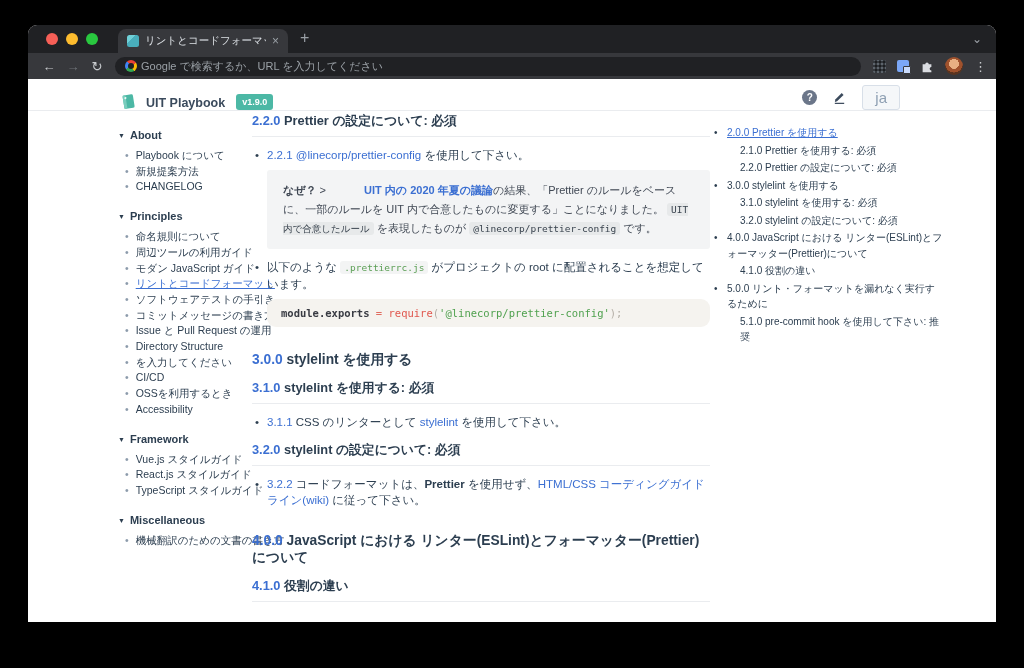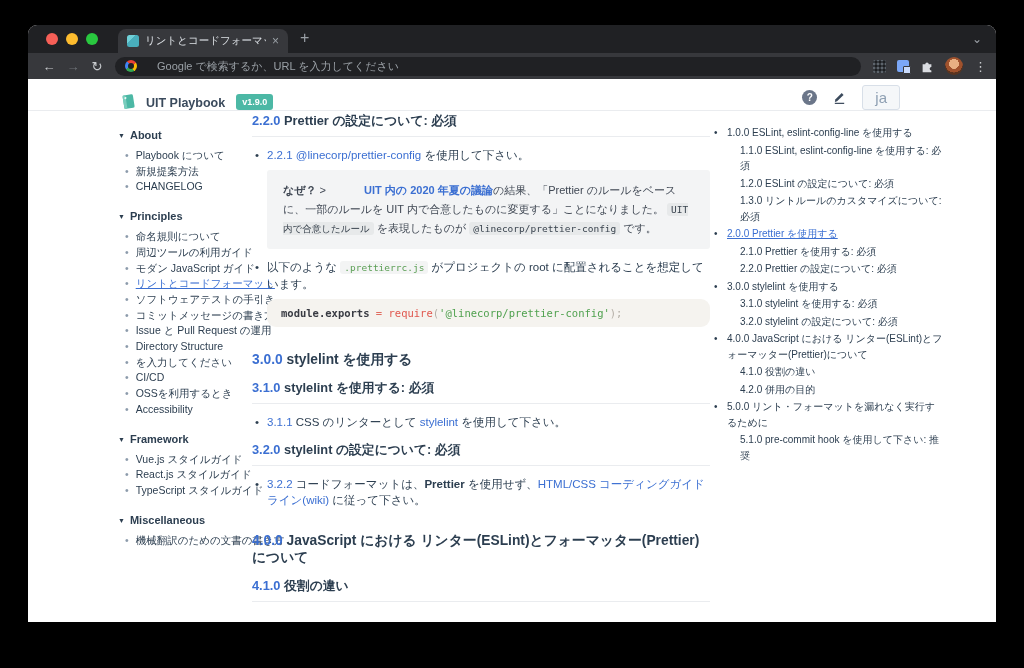--- a/index.html
+++ b/index.html
@@ -15,21 +15,21 @@
     gap:6px;padding:0 9px;margin-left:4px;}
   .favicon{width:12px;height:12px;border-radius:2.5px;background:linear-gradient(135deg,#6fd0d8 0 35%,#49aebc 35%);flex:none;}
   .tab-title{color:#dde1e6;font-size:10.5px;white-space:nowrap;overflow:hidden;flex:1;}
   .tab-close{color:#9aa0a6;font-size:12px;flex:none;line-height:1;}
   .newtab{color:#9aa0a6;font-size:16px;margin:0 0 10px 12px;line-height:10px;}
   .strip-right{margin-left:auto;margin-right:14px;align-self:center;color:#9aa0a6;font-size:12px;}
   .toolbar{height:26px;background:#37383c;display:flex;align-items:center;padding:0 9px;}
   .nav-btn{color:#c7cacd;font-size:13px;width:24px;text-align:center;line-height:1;}
   .nav-btn.disabled{color:#6e7277;}
   .urlbar{flex:1;height:19px;background:#202124;border-radius:10px;margin:0 10px 0 6px;display:flex;
-    align-items:center;padding:0 10px;gap:20px;min-width:0;}
+    align-items:center;padding:0 10px;gap:4px;min-width:0;}
   .g-icon{width:12px;height:12px;border-radius:50%;flex:none;position:relative;
     background:conic-gradient(from -40deg,#ea4335 0 100deg,#fbbc05 100deg 190deg,#34a853 190deg 280deg,#4285f4 280deg 360deg);}
   .g-icon::after{content:"";position:absolute;left:3px;top:3px;width:6px;height:6px;border-radius:50%;background:#202124;}
   .url-text{color:#9aa0a6;font-size:11px;white-space:nowrap;overflow:hidden;}
   .tb-icons{display:flex;align-items:center;gap:11px;margin-left:2px;}
   .ext-grid{width:13px;height:13px;border-radius:2px;background:
     repeating-linear-gradient(0deg,#9aa0a6 0 2px,#55585c 2px 4px),
     repeating-linear-gradient(90deg,#9aa0a6 0 2px,#55585c 2px 4px);background-blend-mode:multiply;}
   .ext-blue{width:12px;height:12px;border-radius:2px;background:#7ba7f7;position:relative;}
   .ext-blue::after{content:"";position:absolute;right:-2px;bottom:-2px;width:6px;height:6px;border-radius:1px;
@@ -191,39 +191,32 @@
         <div class="blk-h3"><span class="seg-num">3.2.0 </span><span>stylelint の設定について: 必須</span></div>
         <ul class="blk-ul">
           <li><span class="seg-num">3.2.2 </span><span>コードフォーマットは、</span><span class="seg-bold">Prettier</span><span> を使用せず、</span><span class="seg-link">HTML/CSS コーディングガイドライン(wiki)</span><span> に従って下さい。</span></li>
         </ul>
         <div class="blk-h2"><span class="seg-num">4.0.0 </span><span>JavaScript における リンター(ESLint)とフォーマッター(Prettier)について</span></div>
         <div class="blk-h3"><span class="seg-num">4.1.0 </span><span>役割の違い</span></div>
       </div>
     <div class="toc" id="toc">
         <ul>
           <li>
-            <div class="toc-label">1.0.0 ESLint, eslint-config-line を使用する</div>
-            <div class="toc-child">1.1.0 ESLint, eslint-config-line を使用する: 必須</div>
-            <div class="toc-child">1.2.0 ESLint の設定について: 必須</div>
-            <div class="toc-child">1.3.0 リントルールのカスタマイズについて: 必須</div>
-          </li>
-          <li>
             <div class="toc-label active">2.0.0 Prettier を使用する</div>
             <div class="toc-child">2.1.0 Prettier を使用する: 必須</div>
             <div class="toc-child">2.2.0 Prettier の設定について: 必須</div>
           </li>
           <li>
             <div class="toc-label">3.0.0 stylelint を使用する</div>
             <div class="toc-child">3.1.0 stylelint を使用する: 必須</div>
             <div class="toc-child">3.2.0 stylelint の設定について: 必須</div>
           </li>
           <li>
             <div class="toc-label">4.0.0 JavaScript における リンター(ESLint)とフォーマッター(Prettier)について</div>
             <div class="toc-child">4.1.0 役割の違い</div>
-            <div class="toc-child">4.2.0 併用の目的</div>
           </li>
           <li>
             <div class="toc-label">5.0.0 リント・フォーマットを漏れなく実行するために</div>
             <div class="toc-child">5.1.0 pre-commit hook を使用して下さい: 推奨</div>
           </li>
         </ul>
       </div>
   </div>
 </div>
 

